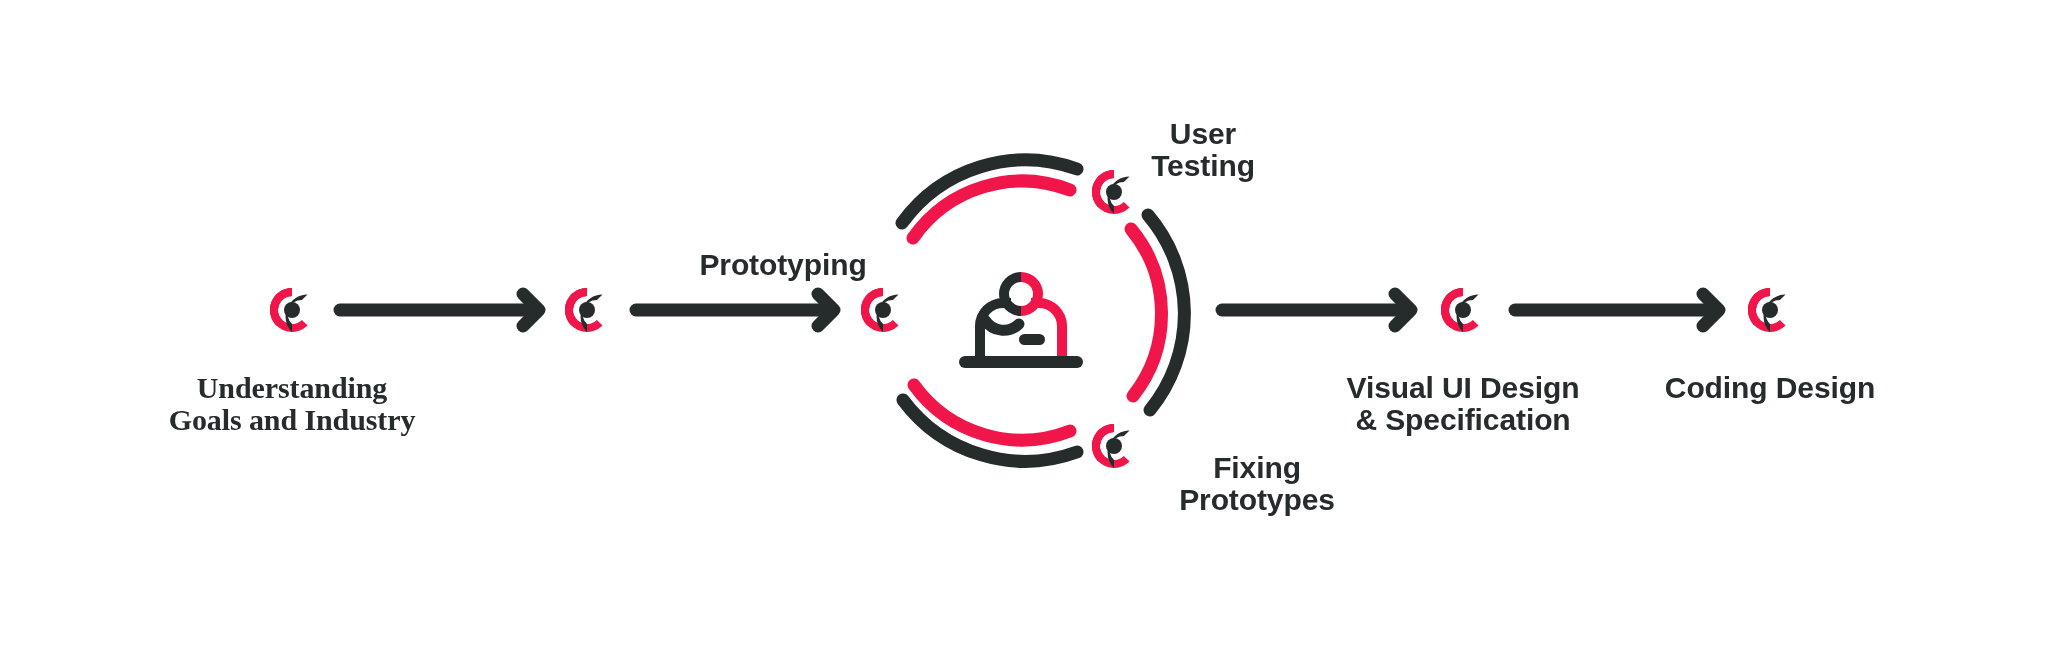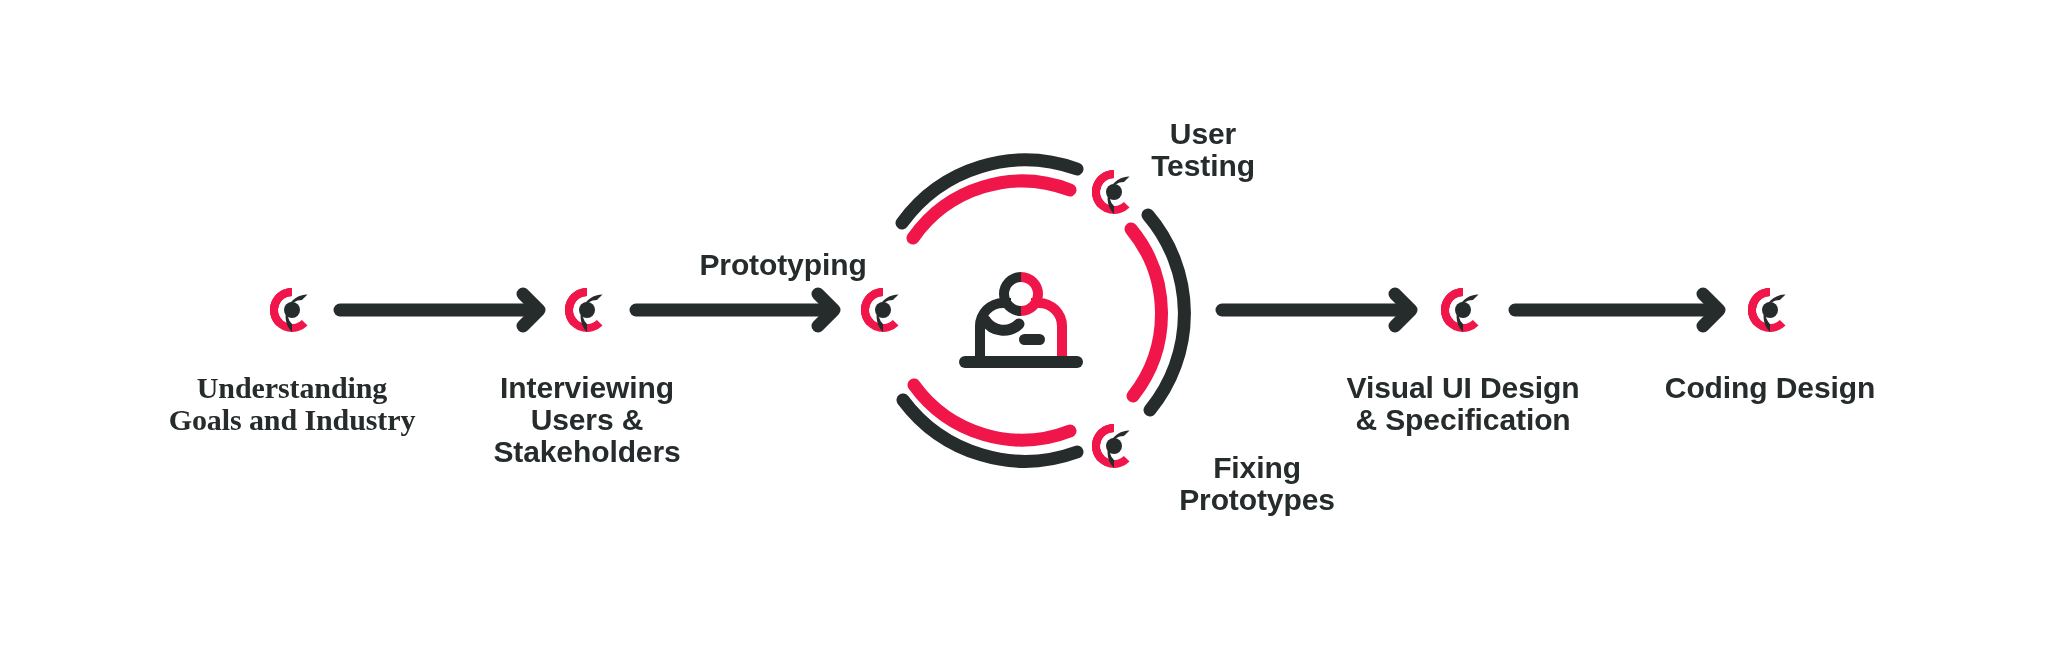--- a/index.html
+++ b/index.html
@@ -159,23 +159,20 @@
       </g>
     <g transform="translate(1770,310)">
         <use href="#node-glyph"></use>
       </g>
 
   </svg>
 
   <div class="label lbl-understanding">Understanding
 Goals and Industry</div>
 
-  <div class="label lbl-interviewing">Interviewing
-Users &amp;
-Stakeholders</div>
 
   <div class="label lbl-prototyping">Prototyping</div>
 
   <div class="label lbl-usertesting">User
 Testing</div>
 
   <div class="label lbl-fixing">Fixing
 Prototypes</div>
 
   <div class="label lbl-visualui">Visual UI Design

